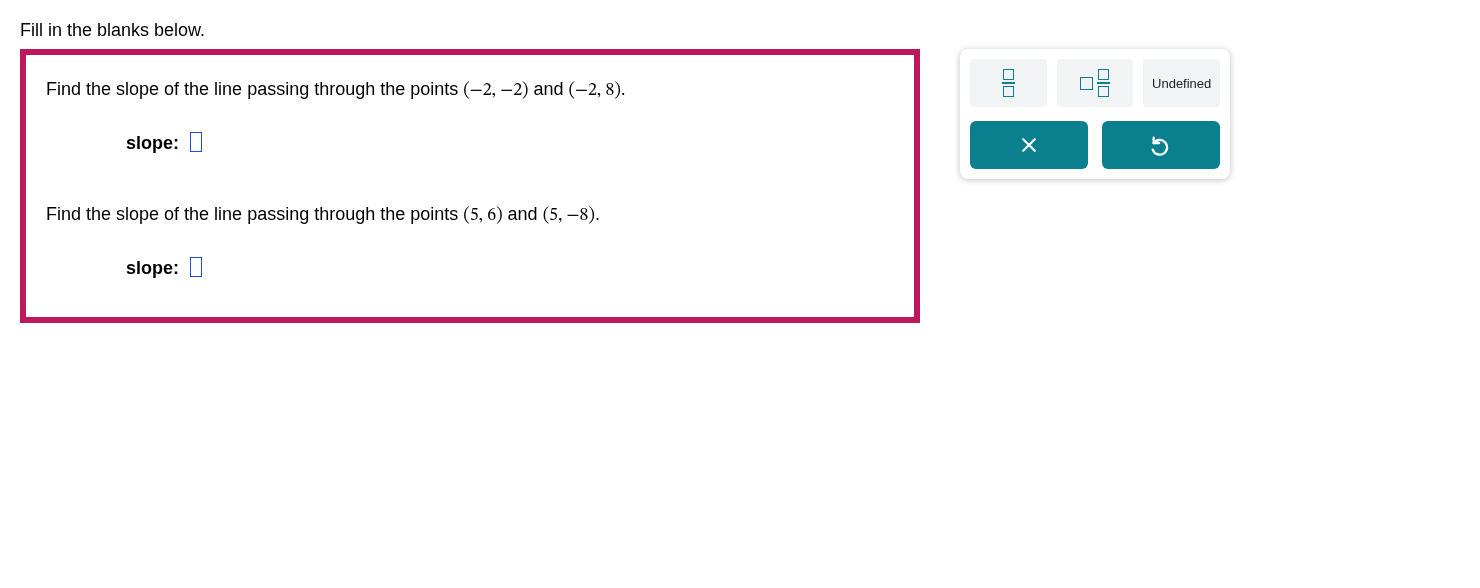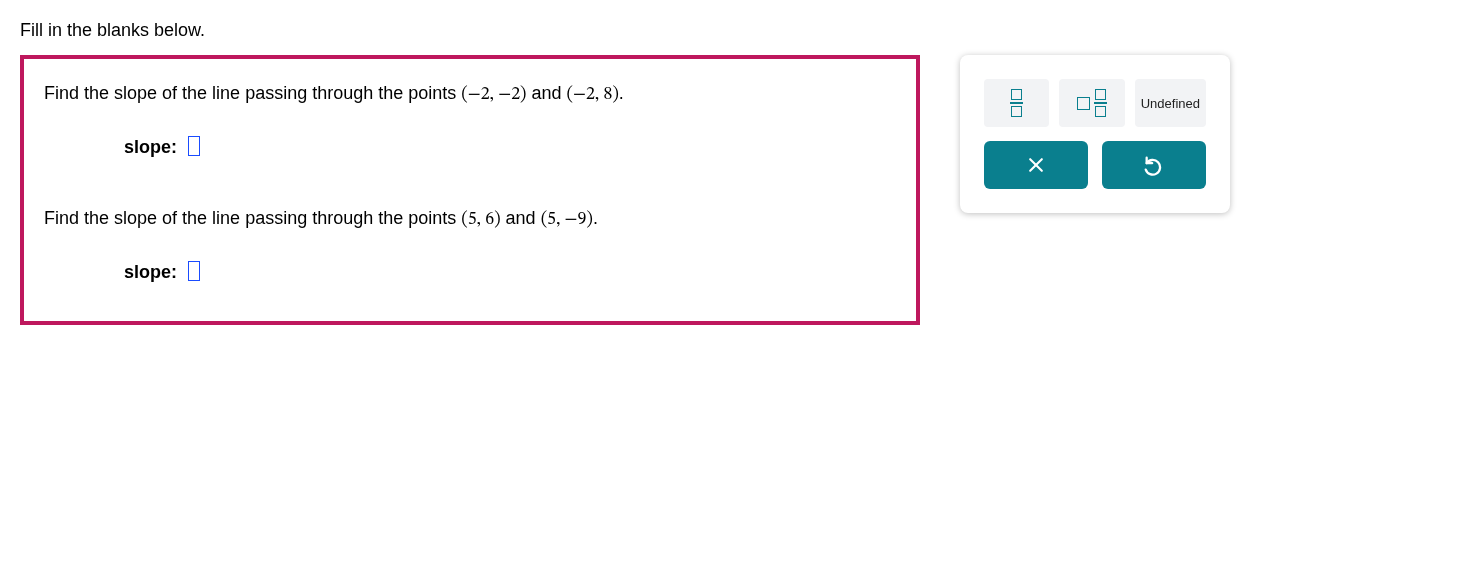--- a/index.html
+++ b/index.html
@@ -5,29 +5,29 @@
     * { box-sizing: border-box; }
     body {
       font-family: Arial, Helvetica, sans-serif;
       font-size: 18px;
       color: #000;
       background: #fff;
       margin: 0;
       padding: 20px;
     }
     .instruction {
-      margin-bottom: 14px;
+      margin-bottom: 8px;
     }
     .content-wrap {
       display: flex;
       align-items: flex-start;
       gap: 40px;
     }
     .question-box {
-      border: 4px solid #be185d;
+      border: 6px solid #be185d;
       padding: 24px 20px 28px 20px;
       width: 900px;
     }
     .q-text {
       margin-bottom: 30px;
     }
     .slope-row {
       margin-left: 80px;
       margin-bottom: 50px;
     }
@@ -39,21 +39,21 @@
       height: 20px;
       border: 1.5px solid #1a4cff;
       vertical-align: -3px;
       margin-left: 6px;
     }
     
     .tool-panel {
       background: #fff;
       border-radius: 8px;
       box-shadow: 0 1px 6px rgba(0,0,0,0.25);
-      padding: 24px;
+      padding: 10px;
       width: 270px;
     }
     .tool-row {
       display: flex;
       gap: 10px;
       align-items: stretch;
     }
     .tool-row + .tool-row { margin-top: 14px; }
     .tool-btn-light {
       flex: 1;
@@ -117,21 +117,21 @@
 
     <div class="q-text">
       <span>Find the slope of the line passing through the points </span><span class="math">(−2, −2)</span><span> and </span><span class="math">(−2, 8)</span><span>.</span>
     </div>
     <div class="slope-row">
       <span class="slope-label">slope:</span>
       <span class="placeholder"></span>
     </div>
 
     <div class="q-text">
-      <span>Find the slope of the line passing through the points </span><span class="math">(5, 6)</span><span> and </span><span class="math">(5, −9)</span><span>.</span>
+      <span>Find the slope of the line passing through the points </span><span class="math">(5, 6)</span><span> and </span><span class="math">(5, −8)</span><span>.</span>
     </div>
     <div class="slope-row">
       <span class="slope-label">slope:</span>
       <span class="placeholder"></span>
     </div>
 
   </div>
 
   <div class="tool-panel">
     <div class="tool-row">

